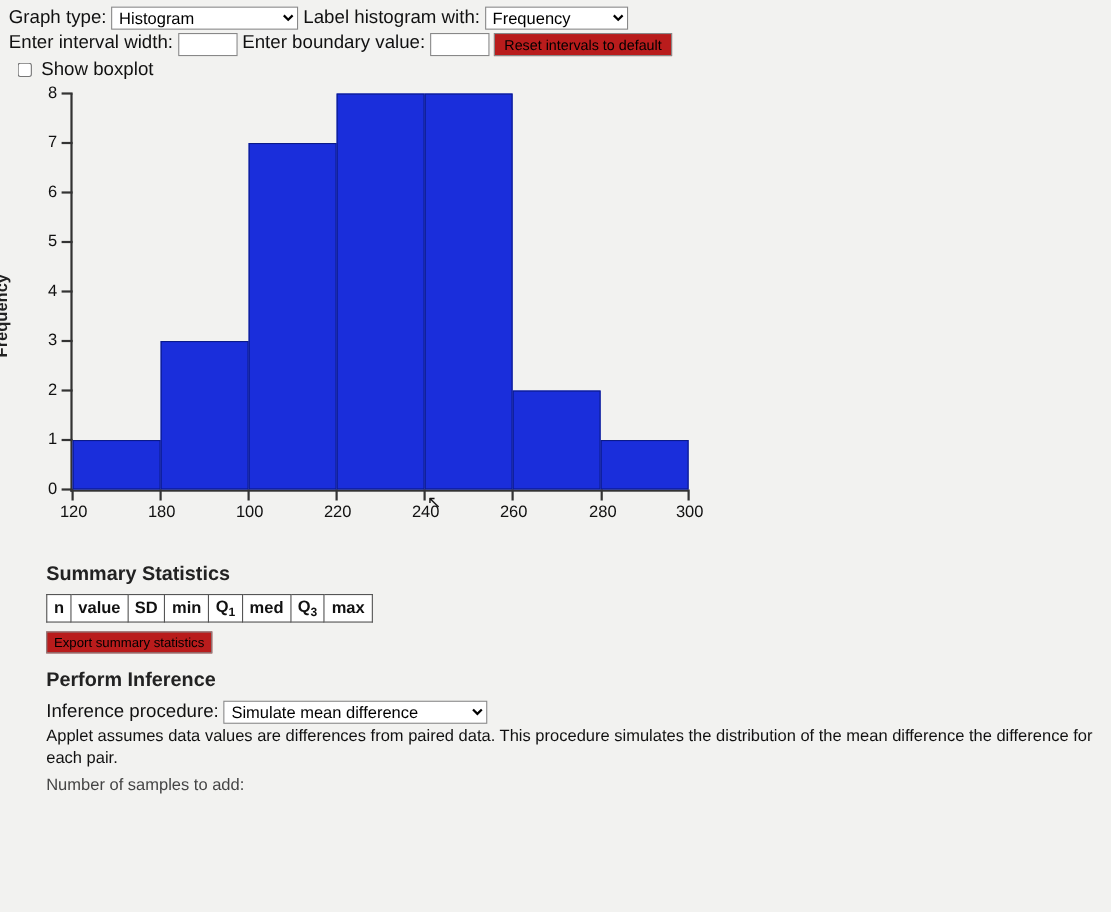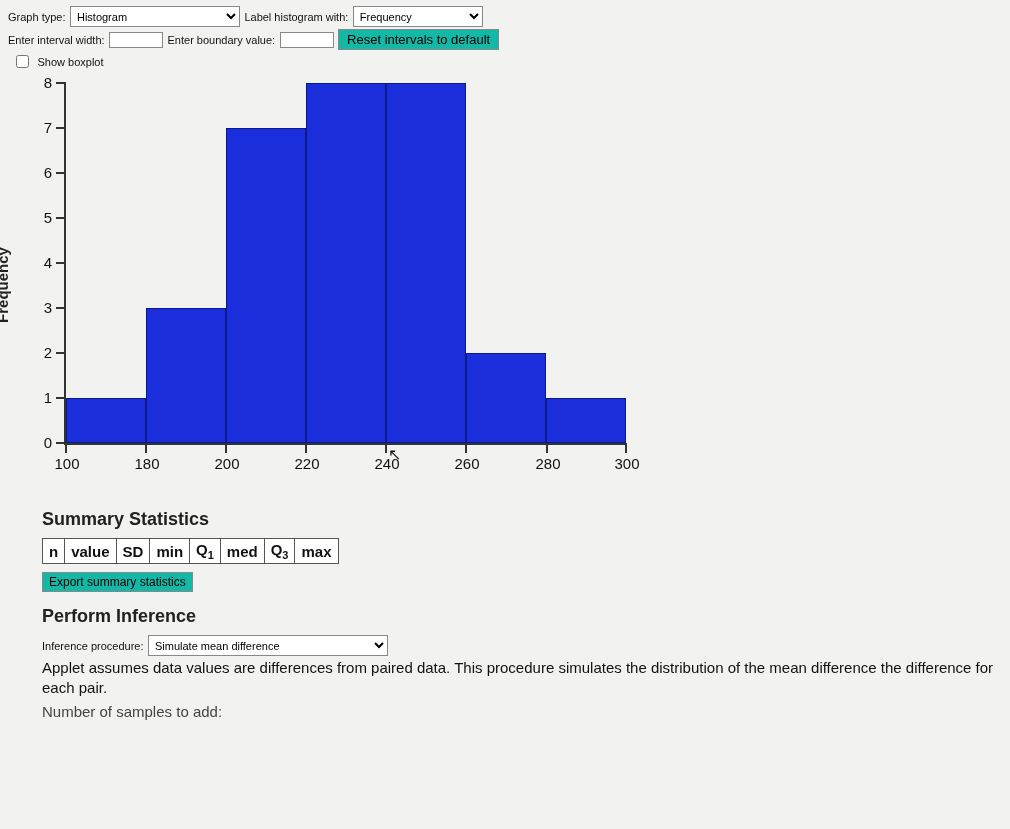--- a/index.html
+++ b/index.html
@@ -8,35 +8,35 @@
       margin: 0;
       padding: 4px 8px;
       background: #f2f2f0;
       color: #111;
       width: 1010px;
     }
     .row {
       margin: 2px 0;
       white-space: nowrap;
     }
-    label { font-size: 11px; }
+    label { font-size: 17px; }
     select, input[type="text"] {
       font-family: inherit;
-      font-size: 11px;
+      font-size: 15px;
       background: #fff;
       border: 1px solid #888;
       padding: 1px 2px;
       vertical-align: middle;
     }
     select { height: 21px; }
     input[type="text"].small { width: 48px; }
     button {
       font-family: inherit;
       font-size: 13px;
-      background: #14b8a6;
+      background: #b91c1c;
       border: 1px solid #888;
       padding: 2px 8px;
       vertical-align: middle;
       cursor: pointer;
     }
     .cb-row { margin: 2px 0 4px 4px; }
     input[type="checkbox"] { vertical-align: middle; margin-right: 4px; }
 
     
     .chart-wrap {
@@ -216,27 +216,27 @@
       <div class="ytick" style="bottom: 269px;">
         <span>6</span>
       </div>
       <div class="ytick" style="bottom: 314px;">
         <span>7</span>
       </div>
       <div class="ytick" style="bottom: 359px;">
         <span>8</span>
       </div>
       <div class="xtick" style="left: -1px;">
-        <span>100</span>
+        <span>120</span>
       </div>
       <div class="xtick" style="left: 79px;">
         <span>180</span>
       </div>
       <div class="xtick" style="left: 159px;">
-        <span>200</span>
+        <span>100</span>
       </div>
       <div class="xtick" style="left: 239px;">
         <span>220</span>
       </div>
       <div class="xtick" style="left: 319px;">
         <span>240</span>
       </div>
       <div class="xtick" style="left: 399px; text-decoration: underline;">
         <span>260</span>
       </div>

